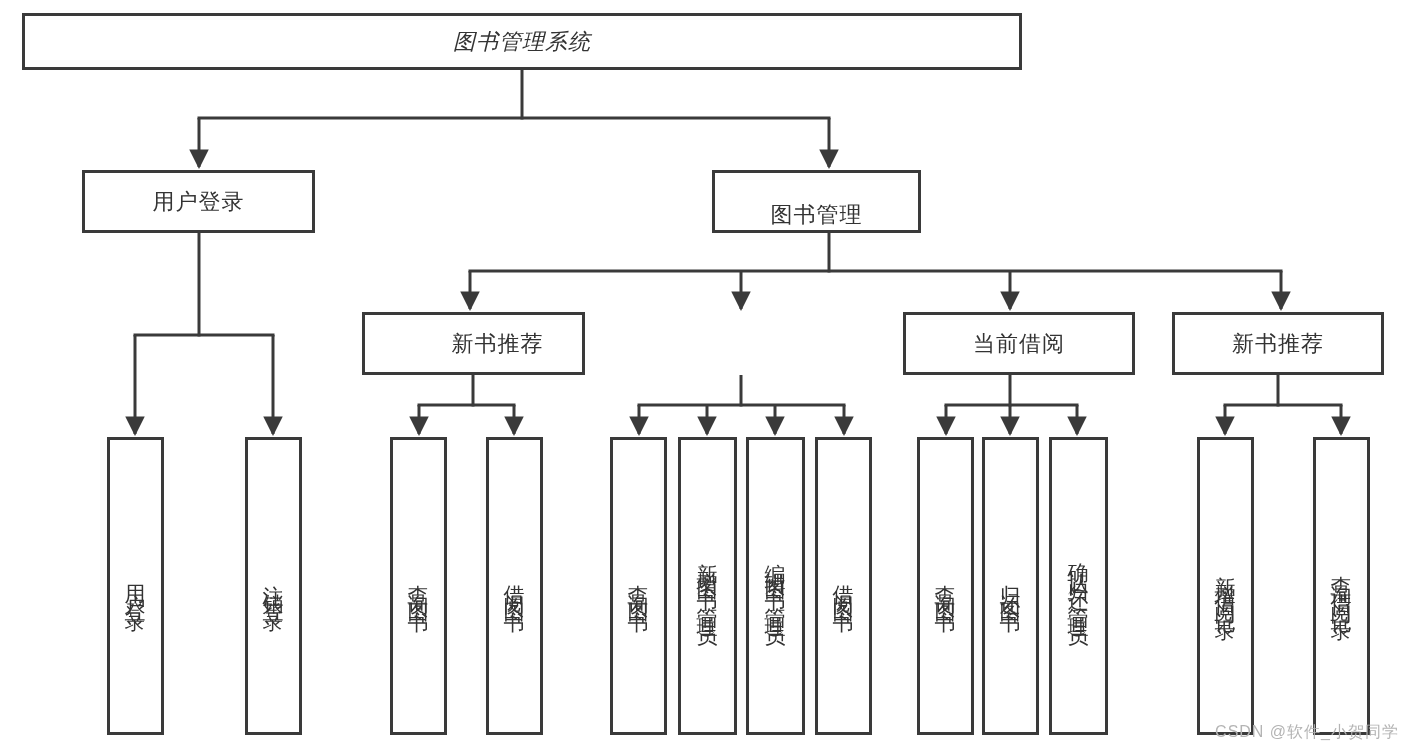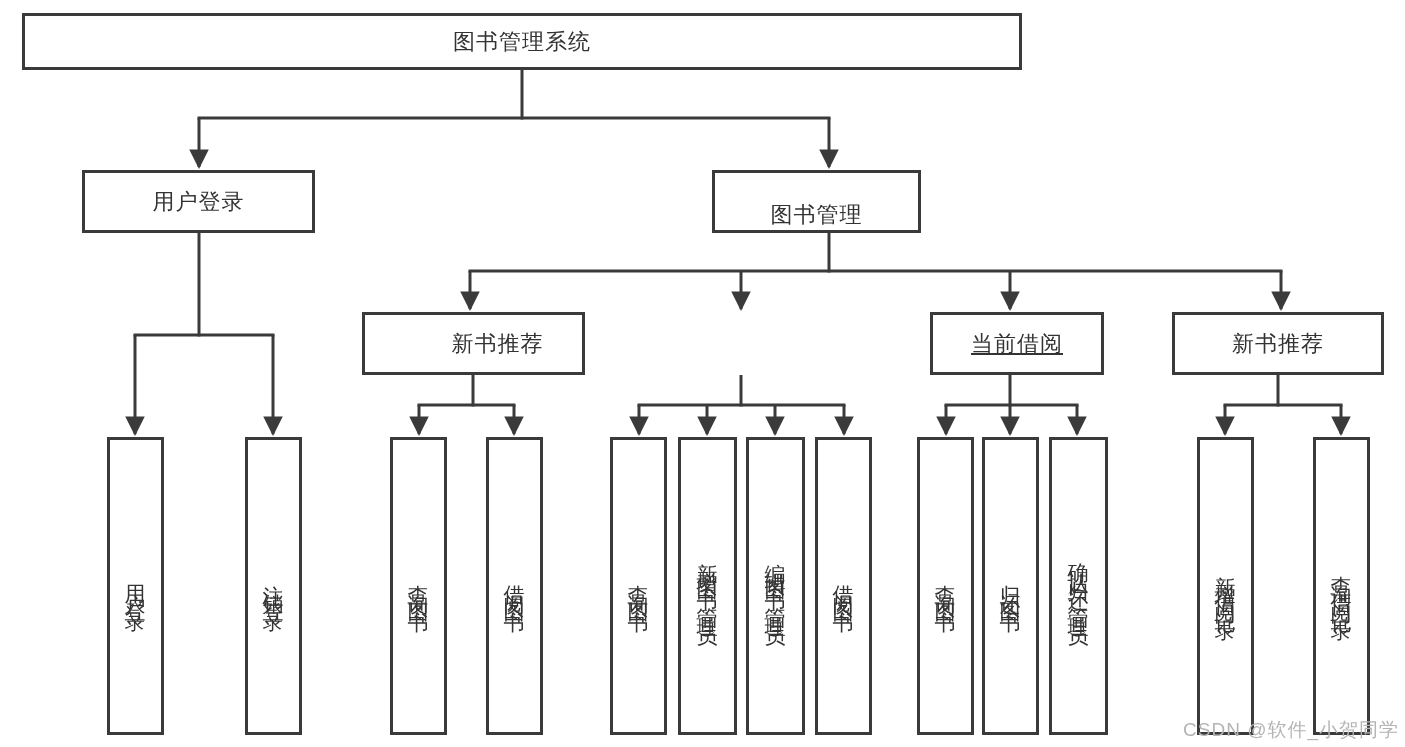--- a/index.html
+++ b/index.html
@@ -46,21 +46,21 @@
     line-height: 1;
     white-space: nowrap;
   }
   .hbox .lbl {
     white-space: nowrap;
   }
   #watermark {
     position: absolute;
     right: 6px;
     bottom: 4px;
-    font-size: 19px;
+    font-size: 16px;
     color: #b4b4b4;
     letter-spacing: 1px;
     white-space: nowrap;
     margin-top: 8px;
   }
 </style>
 </head>
 <body>
 
 <div id="canvas">
@@ -108,35 +108,35 @@
       <line x1="1010" y1="405" x2="1010" y2="434" marker-end="url(#arrow)"></line>
       <line x1="1077" y1="405" x2="1077" y2="434" marker-end="url(#arrow)"></line>
 
       <line x1="1278" y1="375" x2="1278" y2="406.5"></line>
       <line x1="1223.5" y1="405" x2="1342.5" y2="405"></line>
       <line x1="1225" y1="405" x2="1225" y2="434" marker-end="url(#arrow)"></line>
       <line x1="1341" y1="405" x2="1341" y2="434" marker-end="url(#arrow)"></line>
     </g>
   </svg>
 
-  <div class="node hbox" style="left:22px; top:13px; width:1000px; height:57px;">
+  <div class="node hbox" style="left:22px; top:13px; width:1000px; height:57px;font-style:italic;">
     <span class="lbl">图书管理系统</span>
   </div>
 
   <div class="node hbox" style="left:82px; top:170px; width:233px; height:63px;">
     <span class="lbl">用户登录</span>
   </div>
   <div class="node hbox" style="left:712px; top:170px; width:209px; height:63px;align-items:flex-end;">
     <span class="lbl">图书管理</span>
   </div>
 
   <div class="node hbox" style="left:362px; top:312px; width:223px; height:63px;padding-left:48px;">
     <span class="lbl">新书推荐</span>
   </div>
-  <div class="node hbox" style="left:930px; top:312px; width:174px; height:63px;text-decoration:underline;">
+  <div class="node hbox" style="left:903px; top:312px; width:232px; height:63px;">
     <span class="lbl">当前借阅</span>
   </div>
   <div class="node hbox" style="left:1172px; top:312px; width:212px; height:63px;">
     <span class="lbl">新书推荐</span>
   </div>
 
   <div class="node vbox" style="left:107px; top:437px; width:57px; height:298px;">
     <span class="lbl">用户登录</span>
   </div>
   <div class="node vbox" style="left:245px; top:437px; width:57px; height:298px;">

